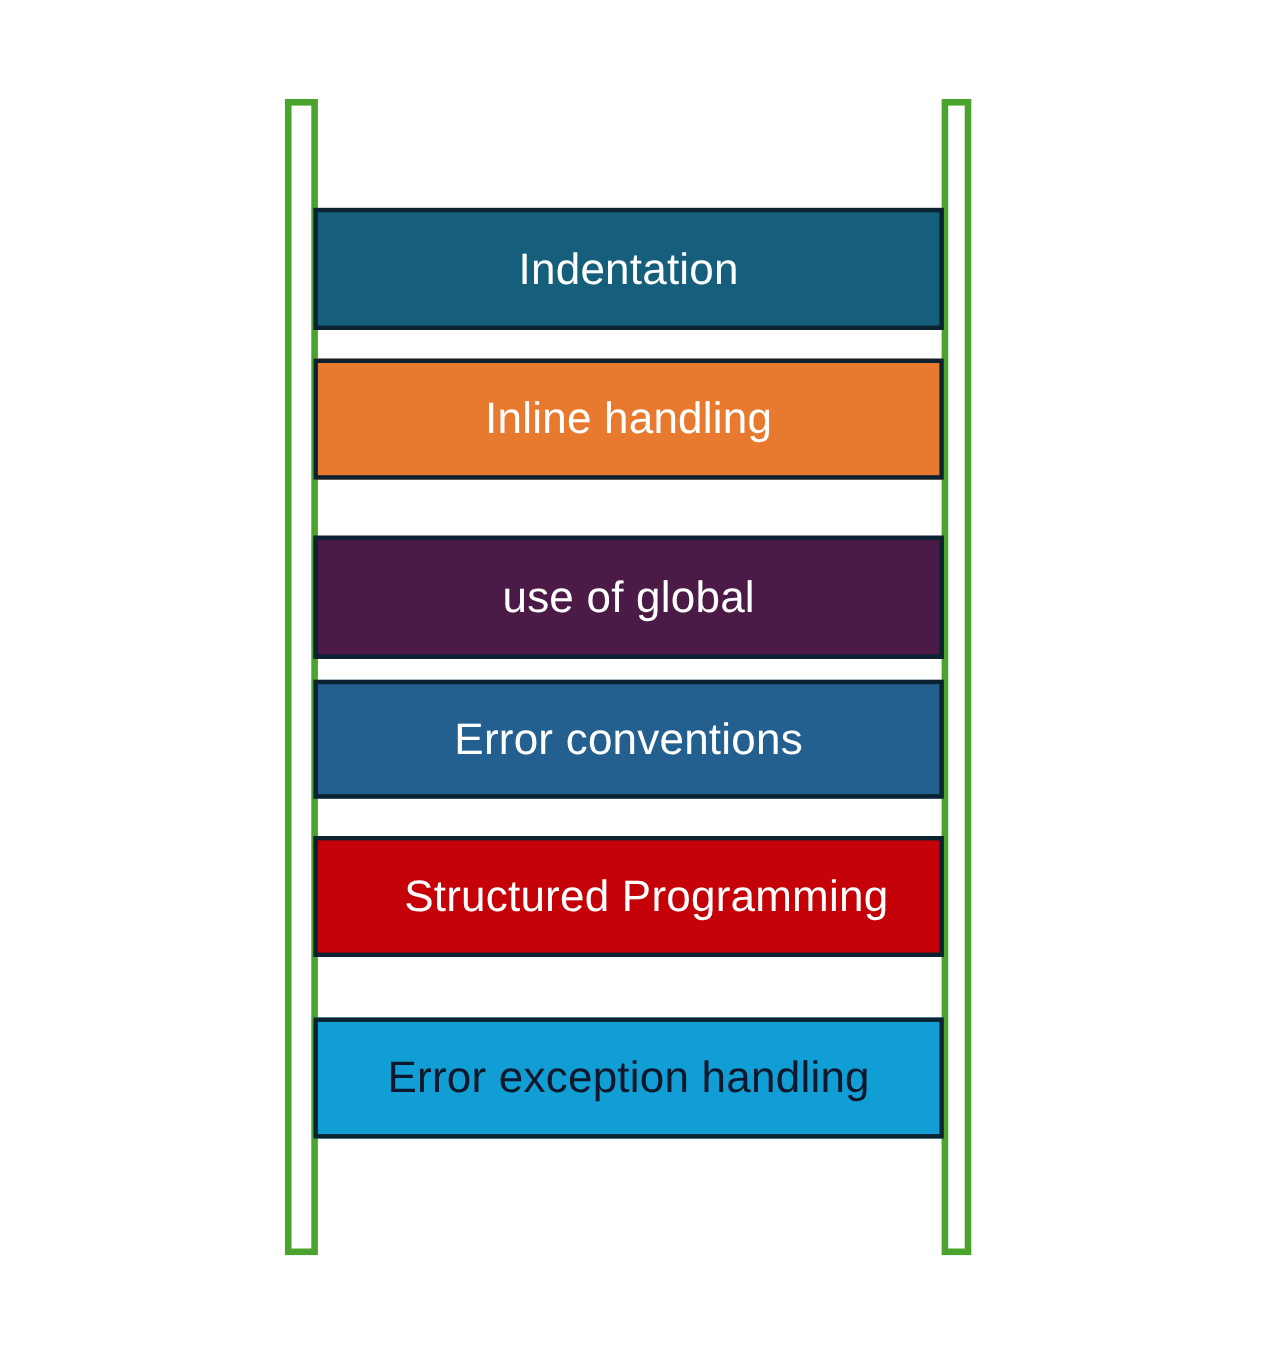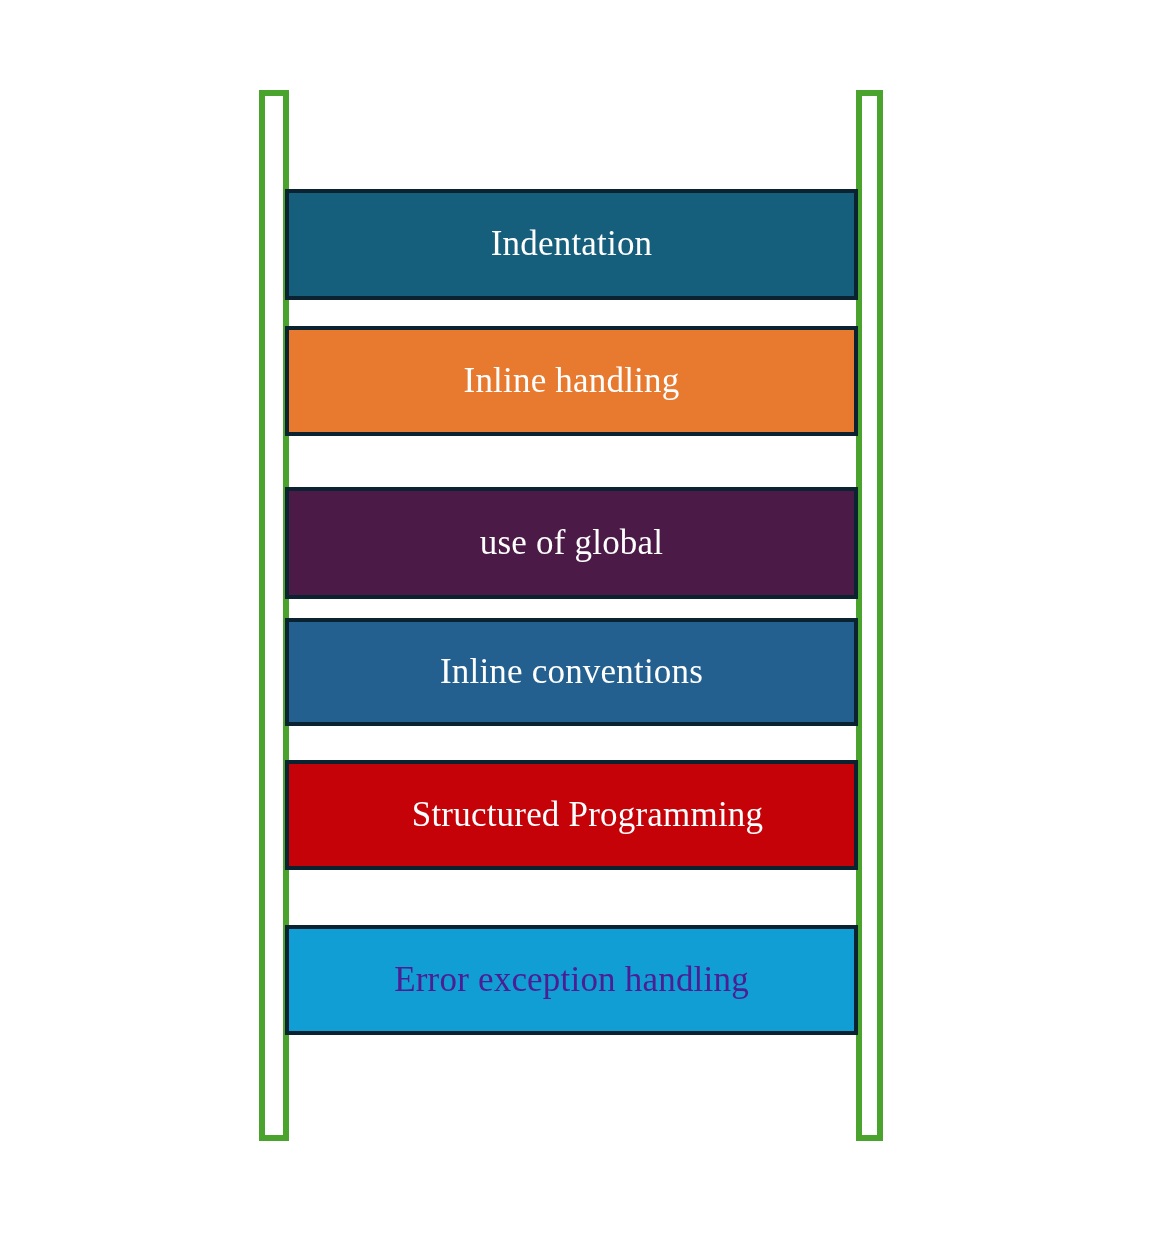--- a/index.html
+++ b/index.html
@@ -41,22 +41,22 @@
     width: 573px;
     box-sizing: border-box;
     border: 4px solid #0b2230;
     display: flex;
     align-items: center;
     justify-content: center;
     z-index: 3;
   }
   .rung-label {
     color: #ffffff;
-    font-family: Liberation Serif, serif;
-    font-size: 35px;
+    font-family: Liberation Sans, sans-serif;
+    font-size: 40px;
     font-weight: 400;
     line-height: 1.1;
     letter-spacing: 0.2px;
     text-align: center;
     white-space: nowrap;
     user-select: none;
   }
 
   
   #rung-0 { top: 189px;  height: 111px; }
@@ -80,24 +80,24 @@
 
   <div id="rung-1" class="rung" style="background-color: rgb(232, 122, 48); border-color: rgb(11, 34, 48);">
     <span class="rung-label" style="color: rgb(255, 255, 255);">Inline handling</span>
   </div>
 
   <div id="rung-2" class="rung" style="background-color: rgb(76, 26, 70); border-color: rgb(11, 34, 48);">
     <span class="rung-label" style="color: rgb(255, 255, 255);">use of global</span>
   </div>
 
   <div id="rung-3" class="rung" style="background-color: rgb(35, 96, 143); border-color: rgb(11, 34, 48);">
-    <span class="rung-label" style="color: rgb(255, 255, 255);">Inline conventions</span>
+    <span class="rung-label" style="color: rgb(255, 255, 255);">Error conventions</span>
   </div>
 
   <div id="rung-4" class="rung" style="background-color: rgb(197, 2, 8); border-color: rgb(11, 34, 48);">
     <span class="rung-label" style="color: rgb(255, 255, 255);">Structured Programming</span>
   </div>
 
   <div id="rung-5" class="rung" style="background-color: rgb(17, 158, 212); border-color: rgb(11, 34, 48);">
-    <span class="rung-label" style="color: #4c1d95;">Error exception handling</span>
+    <span class="rung-label" style="color: #0f172a;">Error exception handling</span>
   </div>
 
 </div>
 
 </body></html>

